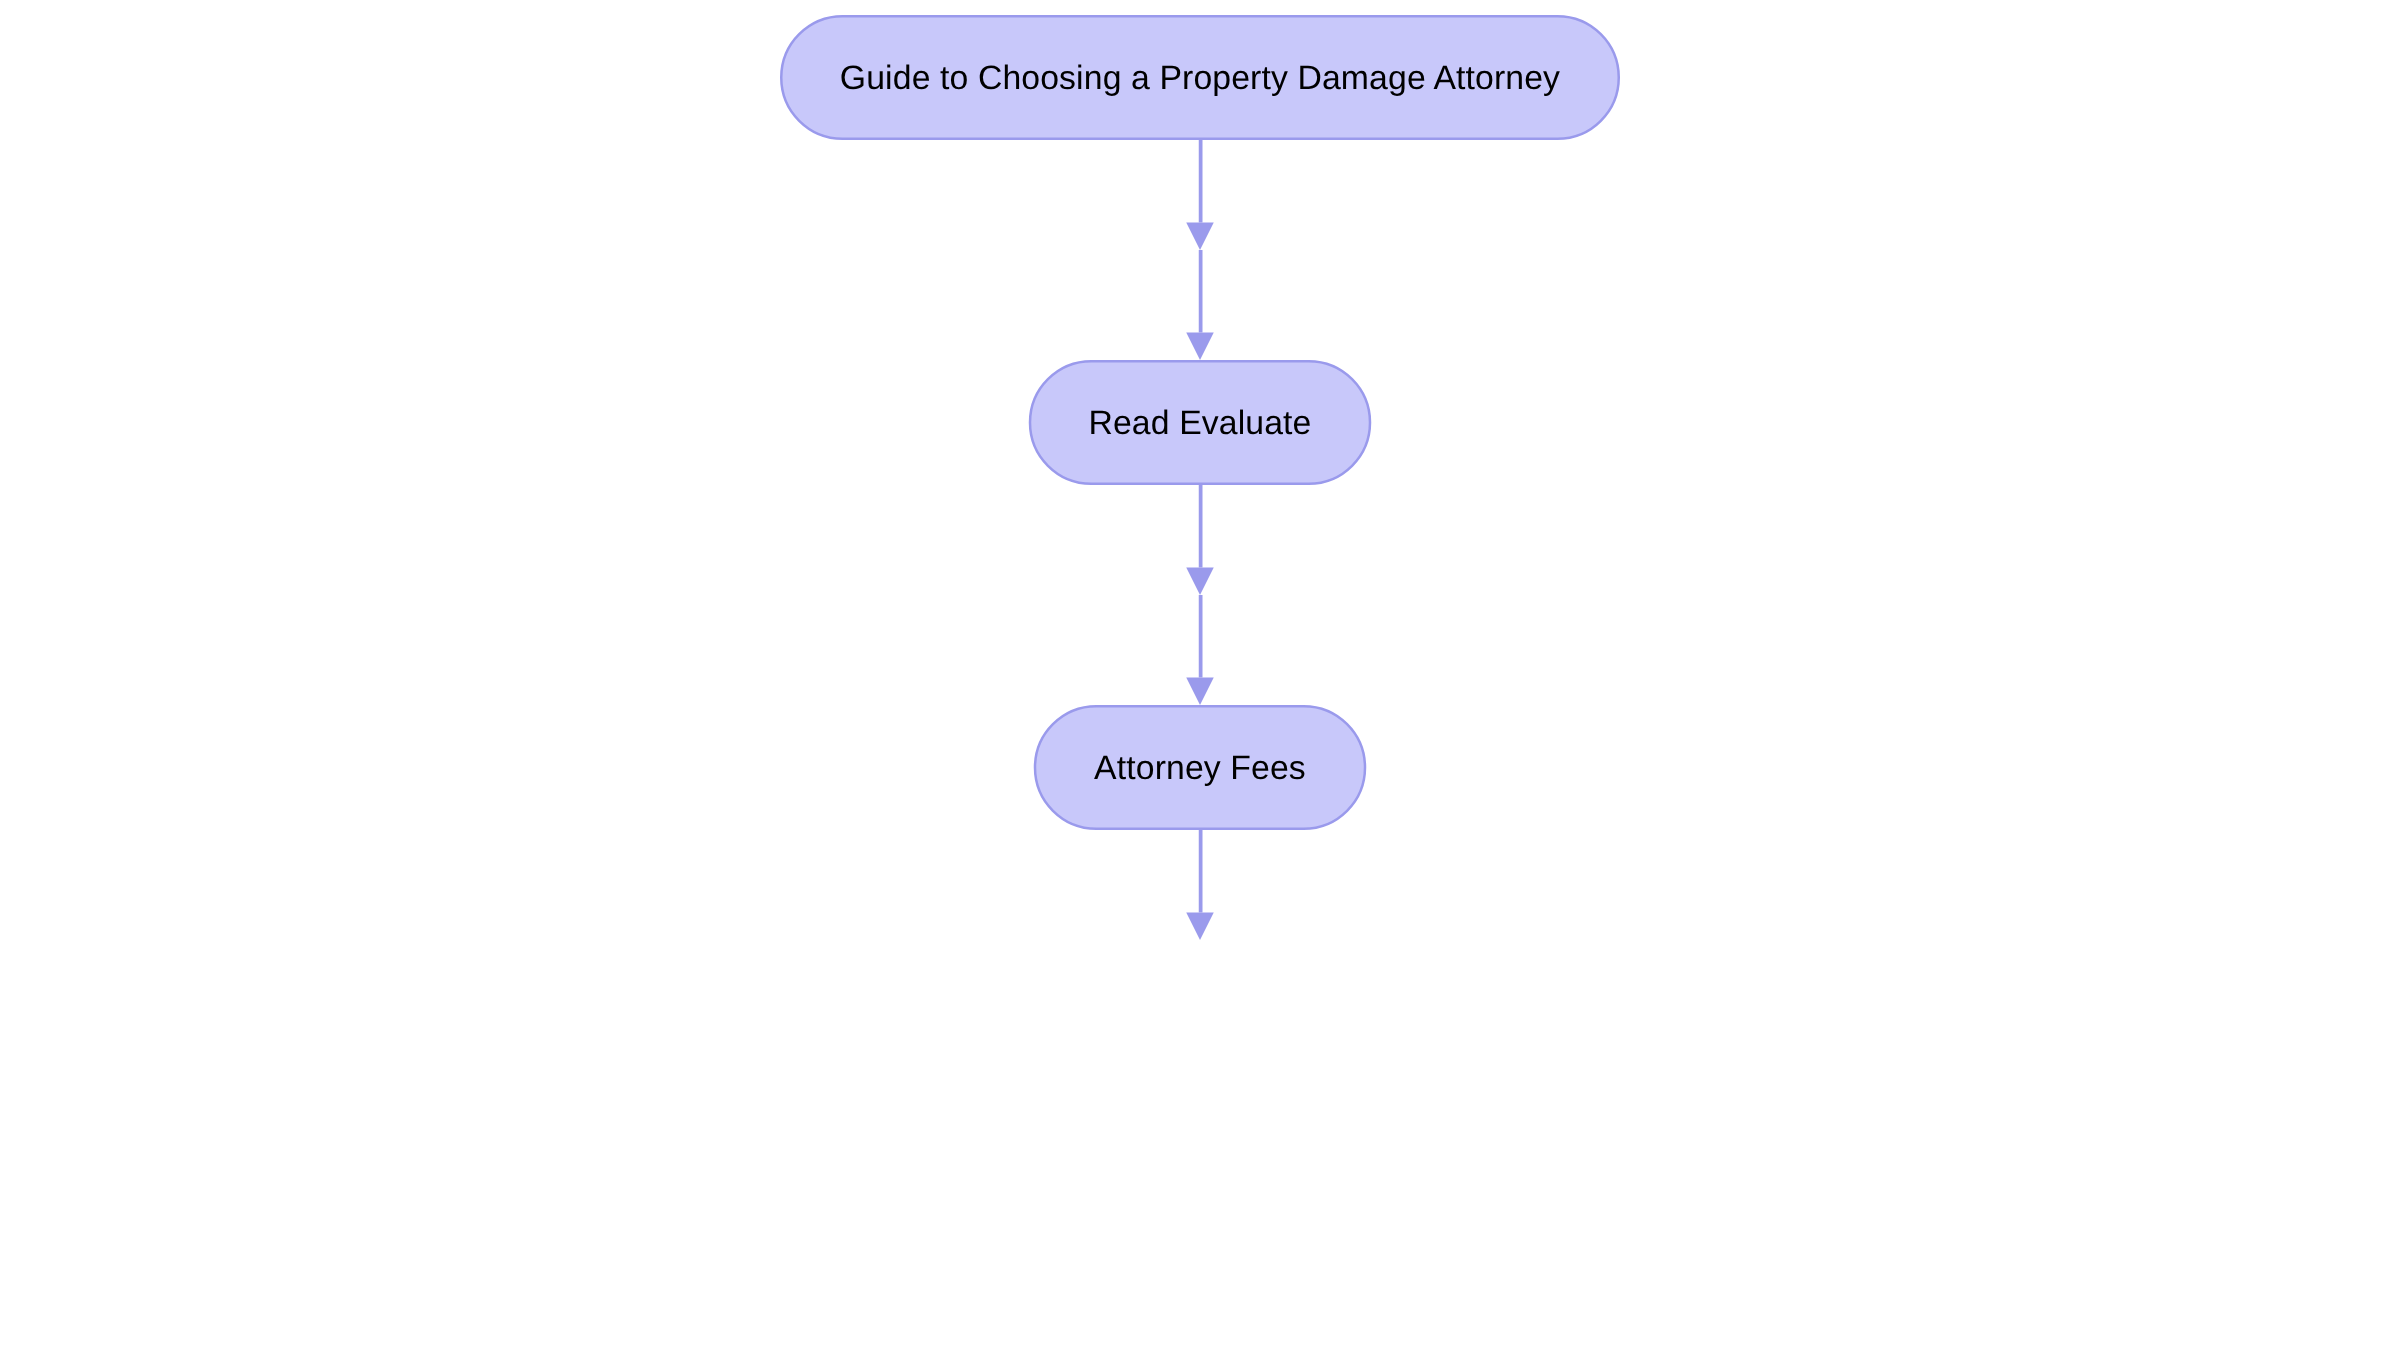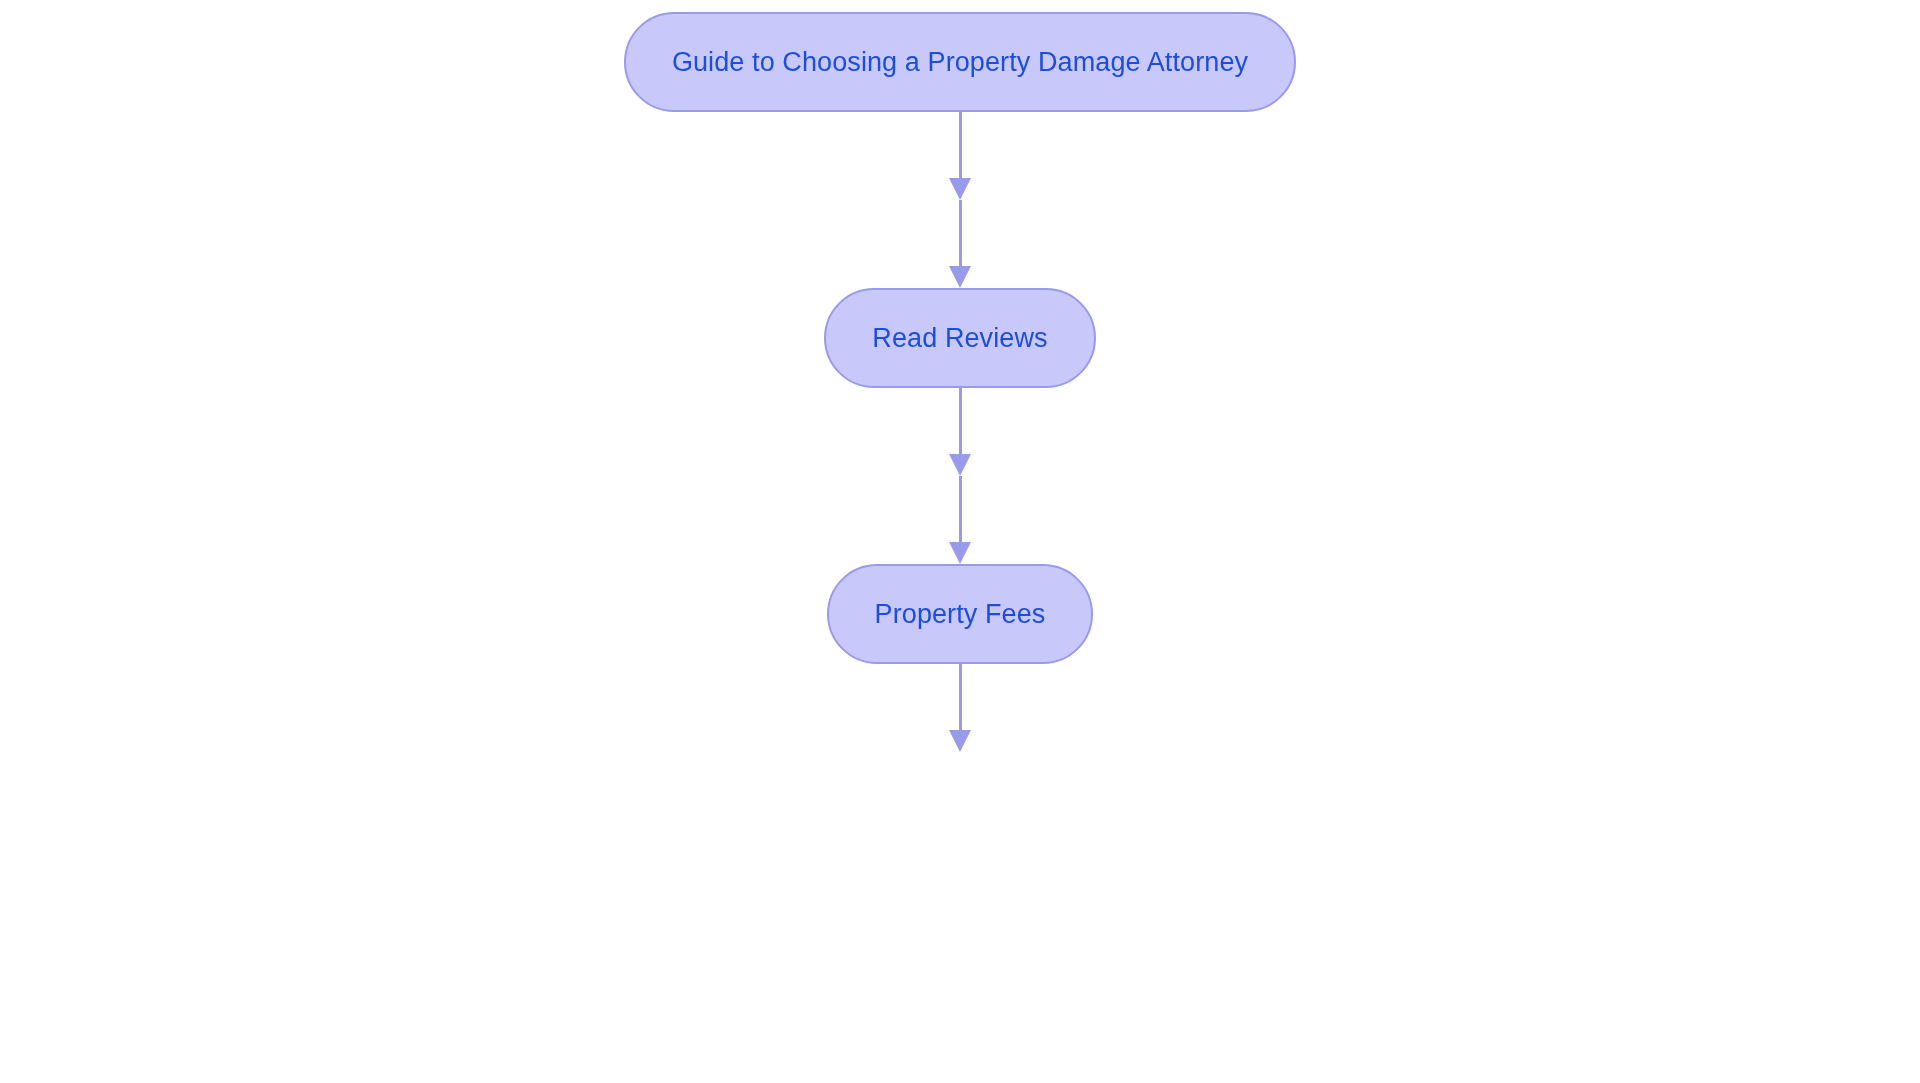--- a/index.html
+++ b/index.html
@@ -38,21 +38,21 @@
 
   .node {
     box-sizing: border-box;
     height: 100px;
     border: 2px solid #9a9aec;
     background: #c8c8fa;
     border-radius: 50px;
     display: flex;
     align-items: center;
     justify-content: center;
-    color: #1d4ed8;
+    color: #000000;
     font-size: 27px;
     font-weight: 400;
     letter-spacing: 0.1px;
     white-space: nowrap;
     padding: 4px 46px;
     font-family: "Liberation Sans", sans-serif;
   }
 
   .connector {
     position: relative;
@@ -94,36 +94,36 @@
       <div class="conn-head"></div>
     </div>
 
 
     <div class="connector">
       <div class="conn-line"></div>
       <div class="conn-head"></div>
     </div>
 
     <div class="node">
-      <span>Read Reviews</span>
+      <span>Read Evaluate</span>
     </div>
 
     <div class="connector">
       <div class="conn-line"></div>
       <div class="conn-head"></div>
     </div>
 
 
     <div class="connector">
       <div class="conn-line"></div>
       <div class="conn-head"></div>
     </div>
 
     <div class="node">
-      <span>Property Fees</span>
+      <span>Attorney Fees</span>
     </div>
 
     <div class="connector">
       <div class="conn-line"></div>
       <div class="conn-head"></div>
     </div>
 
 
   </div>
 </div>

